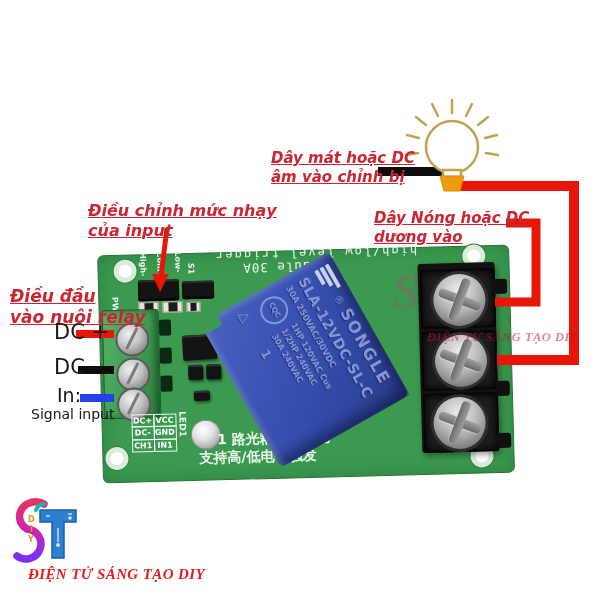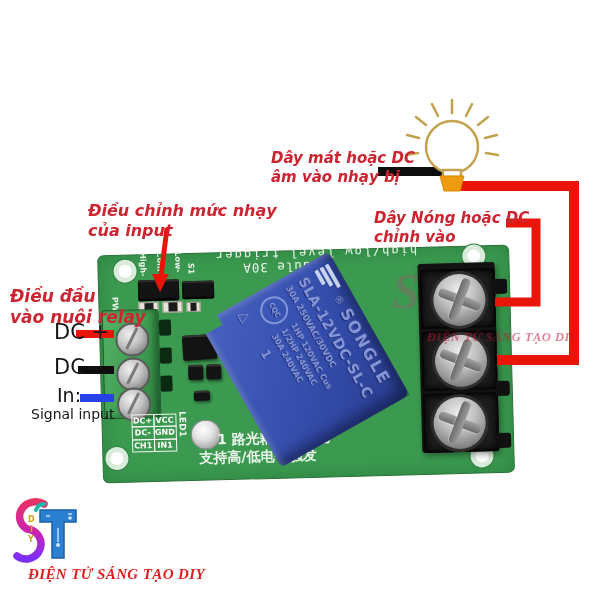--- a/index.html
+++ b/index.html
@@ -66,21 +66,21 @@
          background:radial-gradient(circle at 40% 33%,#ececec,#bdbdbd 40%,#8a8a8a 70%,#555 95%);
          border:3px solid #2e2e2e;}
   .screw i{position:absolute;left:4px;top:21px;width:44px;height:9px;border-radius:4px;display:block;
          background:linear-gradient(#9f9f9f,#6a6a6a);box-shadow:0 1px 1px rgba(255,255,255,.35);}
   .screw i.c2{transform:rotate(90deg);}
   .screw{transform:rotate(22deg);}
   .tab{position:absolute;width:14px;height:15px;background:#101010;border-radius:0 3px 3px 0;}
 
   
   .note{position:absolute;color:#cc2531;font-style:italic;font-weight:bold;z-index:5;
-        line-height:1.25;white-space:nowrap;}
+        line-height:1.25;white-space:nowrap;text-decoration:underline;}
   .blk{position:absolute;color:#161616;z-index:5;white-space:nowrap;}
   .wm{position:absolute;z-index:4;font-family:"Liberation Serif",serif;font-style:italic;
       font-weight:bold;color:rgba(190,18,52,.52);white-space:nowrap;}
   svg.overlay{position:absolute;left:0;top:0;z-index:3;pointer-events:none;}
   .footer{position:absolute;left:28px;top:566px;z-index:6;font-family:"Liberation Serif",serif;
           font-style:italic;font-weight:bold;font-size:15px;color:#e01e1e;letter-spacing:.4px;}
 </style>
 </head>
 <body>
 
@@ -218,25 +218,25 @@
       <line x1="167" y1="228" x2="161" y2="276" stroke="#e81508" stroke-width="5"></line>
       <polygon points="152,274 169,274 160,292" fill="#e81508"></polygon>
     </g>
   </svg>
 
   <div class="wm" style="left:392px;top:262px;font-size:50px;opacity:.5;color:rgba(215,45,130,.45);">S</div>
   <div class="wm" style="left:427px;top:330px;font-size:12.5px;letter-spacing:.5px;">ĐIỆN TỬ SÁNG TẠO DIY</div>
 
   <div class="note" style="left:271px;top:149px;font-size:15px;">
     <span style="display:block;">Dây mát hoặc DC</span>
-    <span style="display:block;">âm vào nhạy bị</span>
+    <span style="display:block;">âm vào chỉnh bị</span>
   </div>
   <div class="note" style="left:374px;top:209px;font-size:15px;">
     <span style="display:block;">Dây Nóng hoặc DC</span>
-    <span style="display:block;">chỉnh vào</span>
+    <span style="display:block;">dương vào</span>
   </div>
   <div class="note" style="left:88px;top:201px;font-size:16px;">
     <span style="display:block;">Điều chỉnh mức nhạy</span>
     <span style="display:block;">của input</span>
   </div>
   <div class="note" style="left:10px;top:286px;font-size:17px;">
     <span style="display:block;">Điều đầu</span>
     <span style="display:block;">vào nuôi relay</span>
   </div>
 

